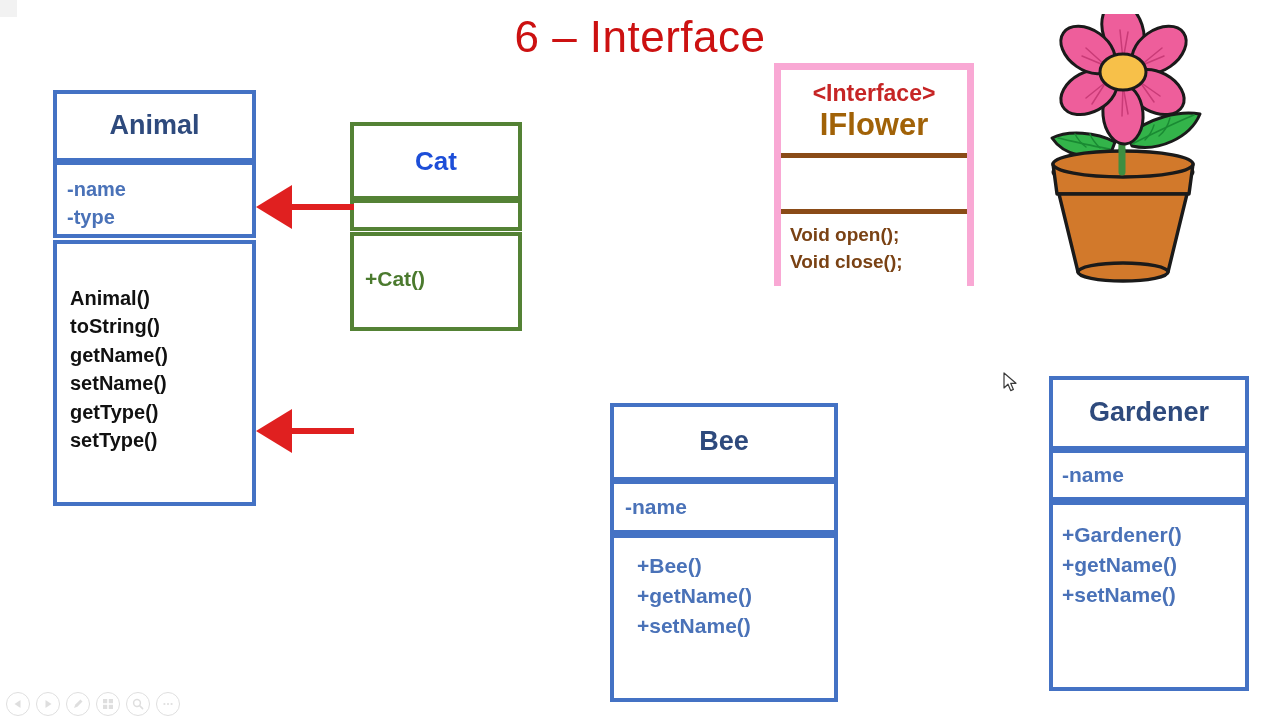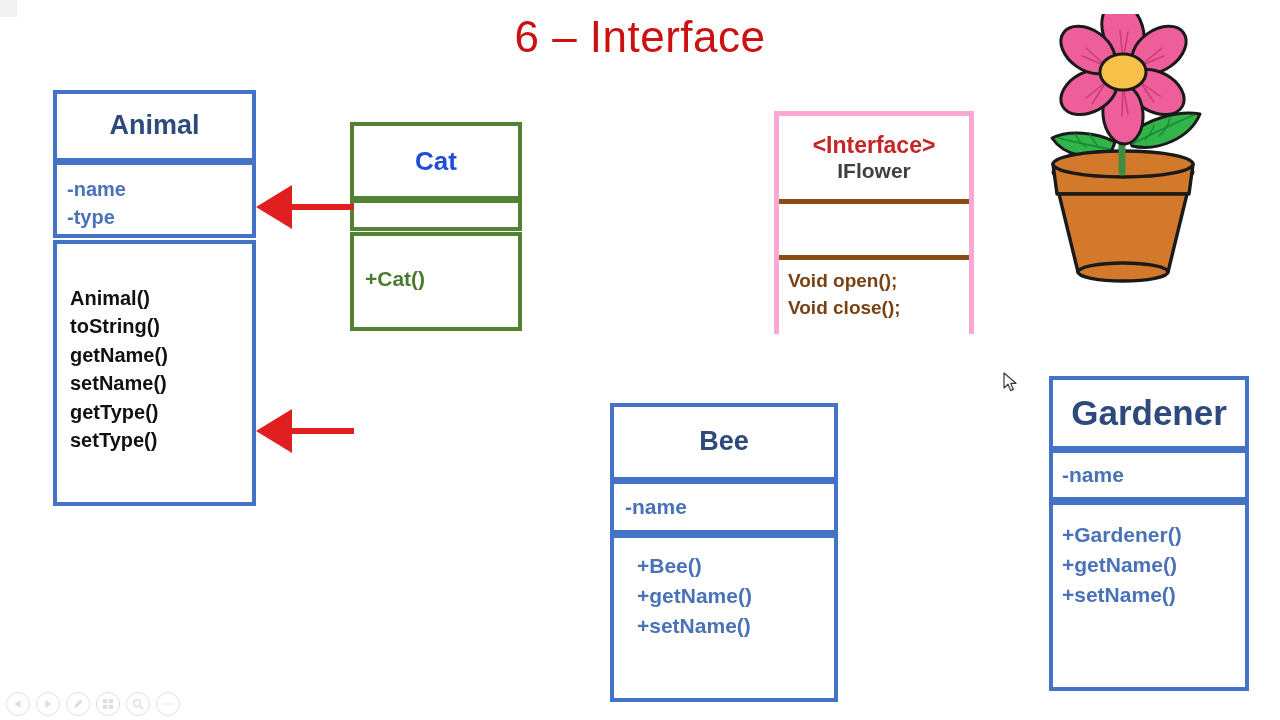--- a/index.html
+++ b/index.html
@@ -60,31 +60,30 @@
   .blue .member { color: #4A72B8; }
 
   
   .green .compartment { border: 4px solid #548235; }
   .green .cname  { color: #1d4ed8; }
   .green .member { color: #4B7A2E; }
 
   
   .brown-box {
     position: absolute;
-    border: 5px solid #f9a8d4;
+    border: 7px solid #f9a8d4;
     background: #ffffff;
-    margin-top: 48px;
   }
   .brown-box .sect { background:#ffffff; display:flex; flex-direction:column; justify-content:center; }
   .brown-box .rule { height: 5px; background: #8A4B17; }
   .brown-box .stereo {
     text-align:center; color:#C62525; font-weight:bold; font-size:23px; line-height:1.15;
   }
   .brown-box .iname {
-    text-align:center; color:#404040; font-weight:bold; font-size:21px; line-height:1.15;
+    text-align:center; color:#a16207; font-weight:bold; font-size:31px; line-height:1.15;
   }
   .brown-box .member { color:#7A4214; font-weight:bold; font-size:19px; line-height:1.42; white-space:nowrap; }
 
   
   .animal-methods .member { color:#111111; }
 
   
   .arrow { position: absolute; }
   .arrow .shaft {
     position: absolute;
@@ -206,21 +205,21 @@
     </div>
     <div class="compartment" style="height:168px; margin-top:0px; padding:13px 0 0 23px; justify-content:flex-start;">
       <div class="member" style="font-size:21px;">+Bee()</div>
       <div class="member" style="font-size:21px;">+getName()</div>
       <div class="member" style="font-size:21px;">+setName()</div>
     </div>
   </div>
 
   <div class="uml blue" style="left:1049px; top:376px; width:200px;">
     <div class="compartment" style="height:74px;">
-      <div class="cname" style="font-size:35px;">Gardener</div>
+      <div class="cname" style="font-size:27px;">Gardener</div>
     </div>
     <div class="compartment" style="height:52px; margin-top:-1px; padding:0 0 0 9px; justify-content:center;">
       <div class="member" style="font-size:21px;">-name</div>
     </div>
     <div class="compartment" style="height:190px; margin-top:0px; padding:15px 0 0 9px; justify-content:flex-start;">
       <div class="member" style="font-size:21px;">+Gardener()</div>
       <div class="member" style="font-size:21px;">+getName()</div>
       <div class="member" style="font-size:21px;">+setName()</div>
     </div>
   </div>

